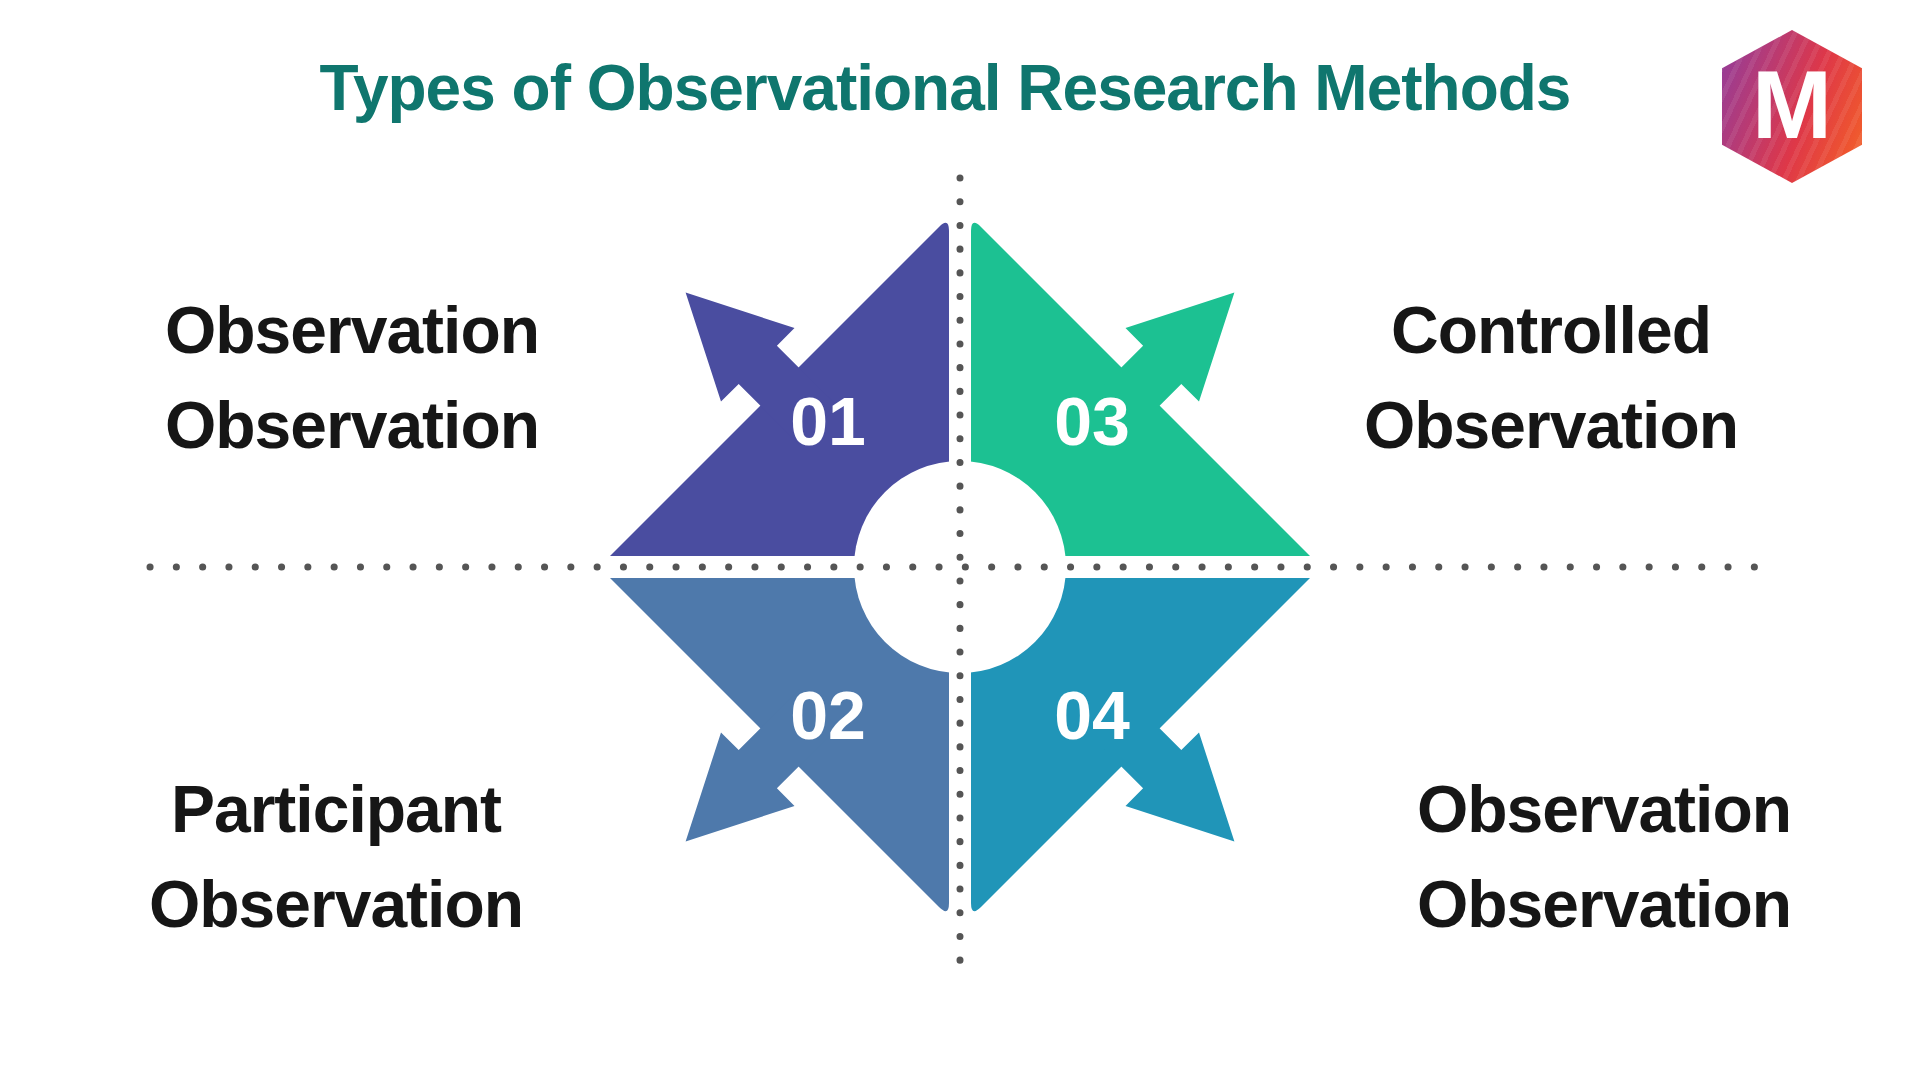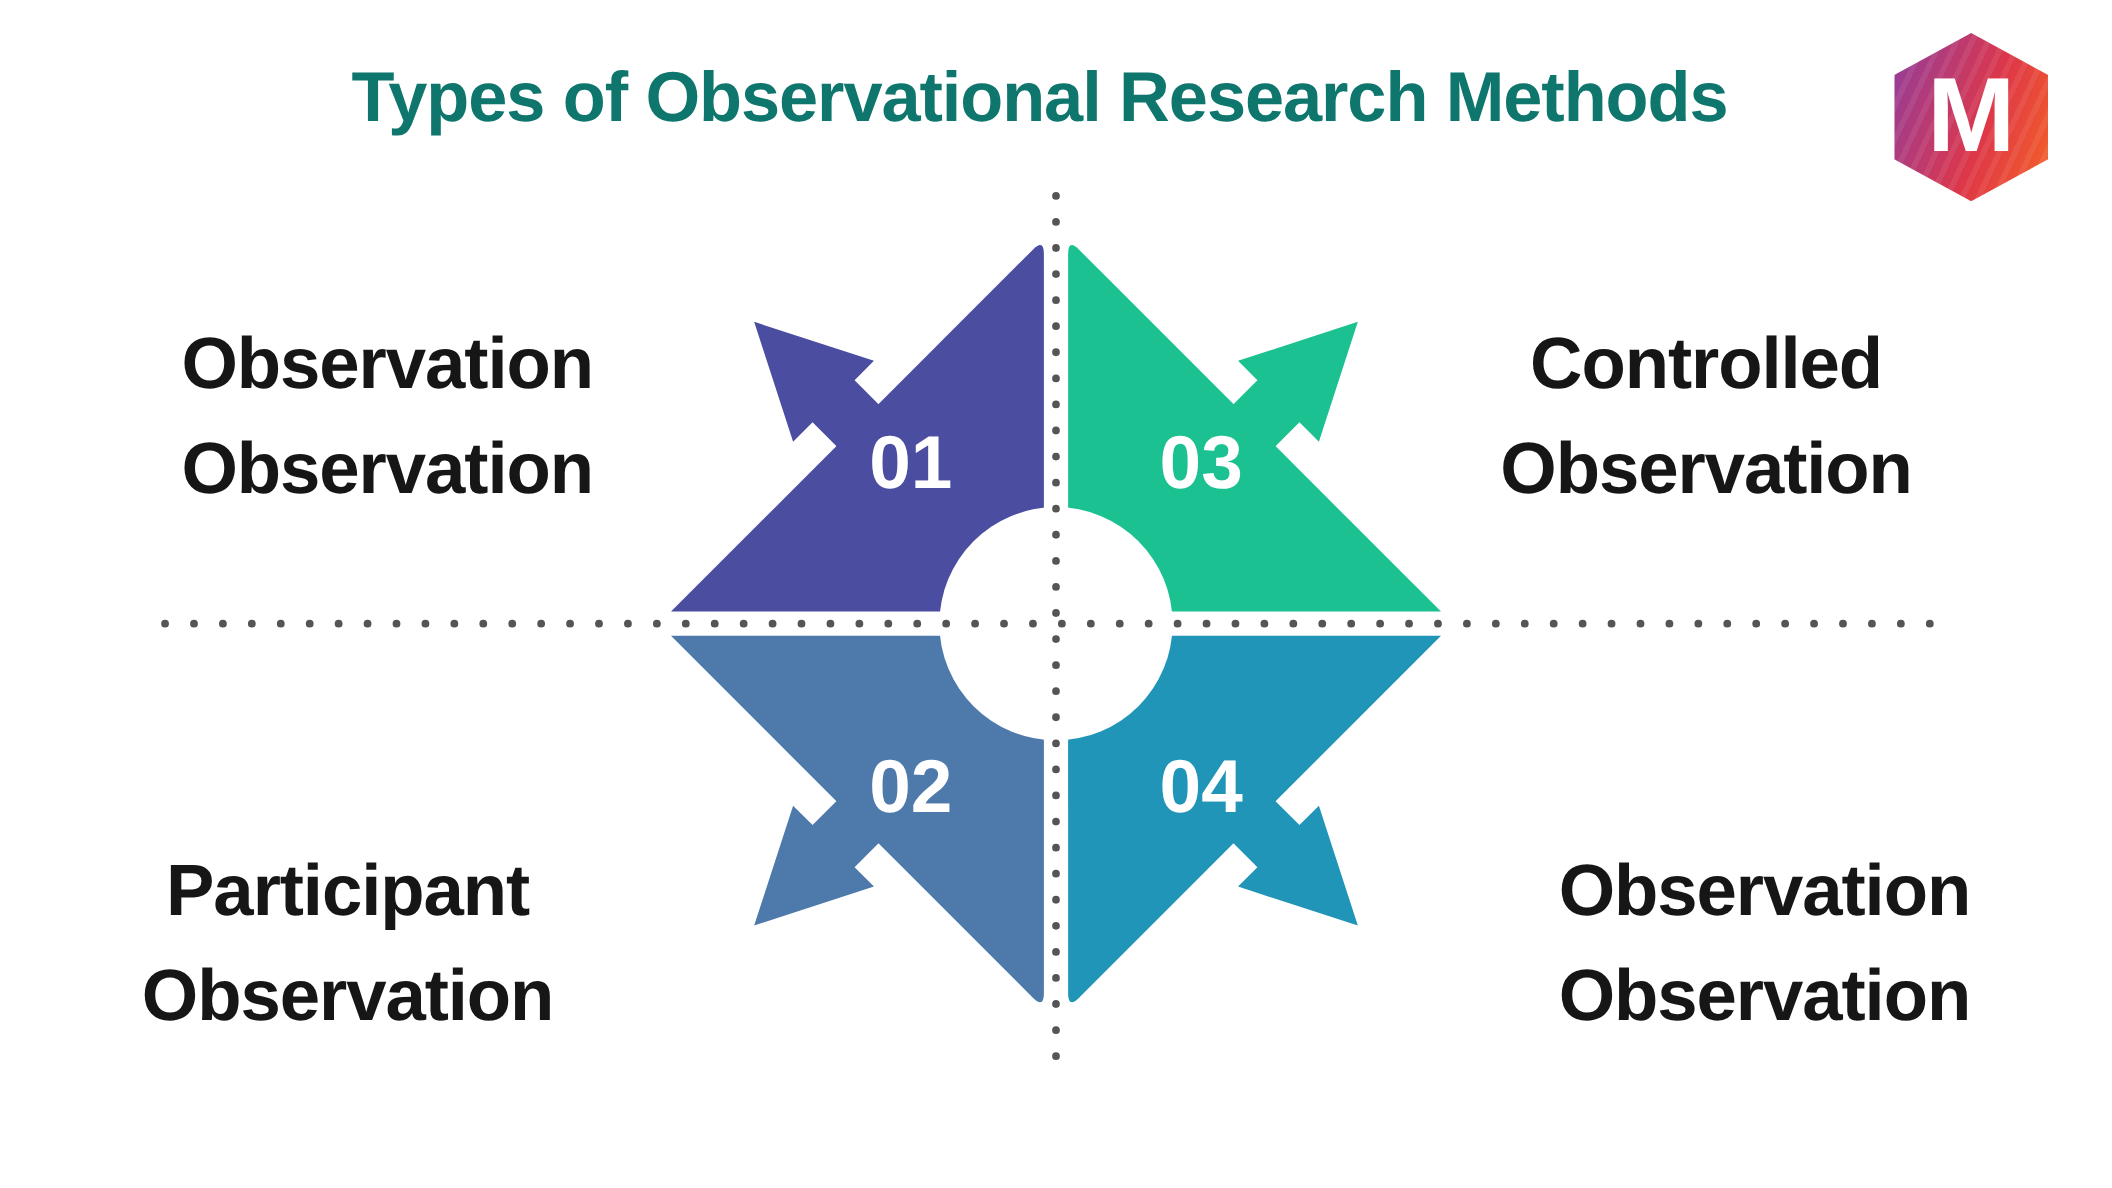--- a/index.html
+++ b/index.html
@@ -117,21 +117,21 @@
   <div class="quad-label label-top" style="left:352px;">
     <div>Observation</div>
     <div>Observation</div>
   </div>
 
   <div class="quad-label label-top" style="left:1551px;">
     <div>Controlled</div>
     <div>Observation</div>
   </div>
 
-  <div class="quad-label label-bottom" style="left:316px;">
+  <div class="quad-label label-bottom" style="left:336px;">
     <div>Participant</div>
     <div>Observation</div>
   </div>
 
   <div class="quad-label label-bottom" style="left:1604px;">
     <div>Observation</div>
     <div>Observation</div>
   </div>
 
 </div>

